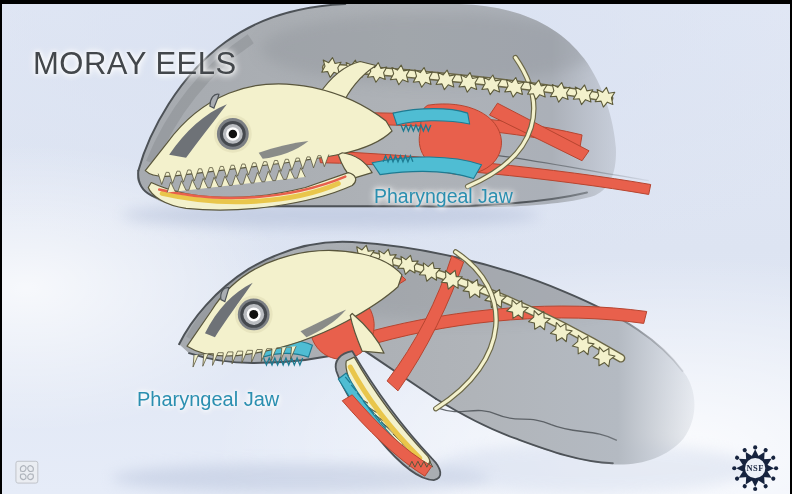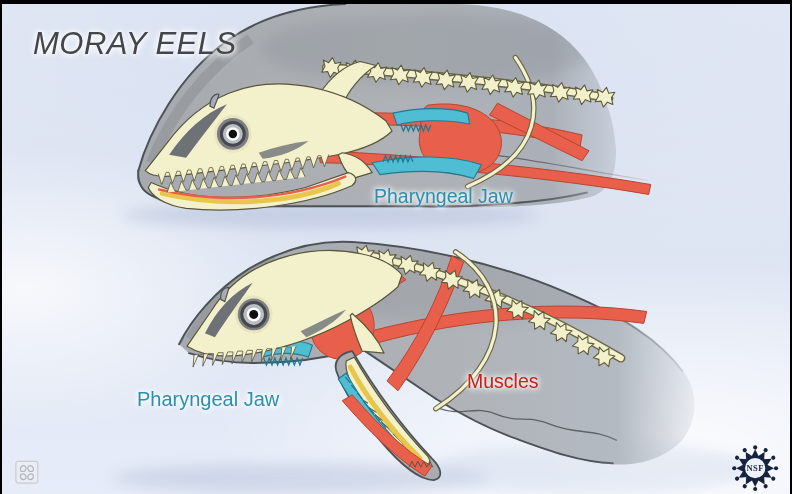--- a/index.html
+++ b/index.html
@@ -14,21 +14,21 @@
     font-family:"Liberation Sans", sans-serif;
     background:
       radial-gradient(130% 90% at 85% 92%, rgba(255,255,255,.85) 0%, rgba(255,255,255,0) 45%),
       radial-gradient(80% 70% at 3% 58%, rgba(255,255,255,.75) 0%, rgba(255,255,255,0) 42%),
       radial-gradient(120% 80% at 45% 8%, #d9e1f1 0%, rgba(217,225,241,0) 60%),
       linear-gradient(180deg,#e2e8f5 0%,#dde4f2 50%,#e6ecf8 100%);
   }
   .stage-svg{position:absolute;left:0;top:0;width:100%;height:100%;}
   .lbl{position:absolute;white-space:nowrap;
        text-shadow:0 0 4px #fff,0 0 8px rgba(255,255,255,.95),0 1px 7px rgba(255,255,255,.85);}
-  .title{left:31px;top:22px;font-size:31px;letter-spacing:.5px;color:var(--title-color,#43474b);font-style:italic;}
+  .title{left:31px;top:42px;font-size:31px;letter-spacing:.5px;color:var(--title-color,#43474b);}
   .oral{left:146px;top:198px;font-size:19px;color:var(--oral-jaw-text,#23282d);}
   .ph-top{left:372px;top:181px;font-size:19.5px;color:var(--pharyngeal-text,#2b8fb0);}
   .ph-bottom{left:135px;top:384px;font-size:20px;color:var(--pharyngeal-text,#2b8fb0);}
   .muscles{left:465px;top:366px;font-size:19.5px;color:var(--muscles-text,#cf1d12);}
   
   .bodyT{fill:url(#bodyFadeT);} .bodyB{fill:url(#bodyFadeB);}
   .bone{fill:var(--bone,#f3f1cc);stroke:#59563c;stroke-width:1.2;stroke-linejoin:round;}
   .bone-thin{fill:var(--bone,#f3f1cc);stroke:#59563c;stroke-width:.8;stroke-linejoin:round;}
   .muscle{fill:var(--muscle-red,#e8604c);stroke:#b5452f;stroke-width:1;stroke-linejoin:round;}
   .teal{fill:var(--pharyngeal-teal,#4fbdd3);stroke:#1d7b92;stroke-width:1.1;stroke-linejoin:round;}
@@ -257,14 +257,13 @@
 
   <g transform="translate(14,461)" opacity=".85">
     <rect width="22" height="22" rx="2" fill="#eceef2" stroke="#b9bcc2" stroke-width="1"></rect>
     <path d="M5,10 C3,5 8,3 10,6 C11,9 8,11 6,10 M17,10 C19,5 14,3 12,6 C11,9 14,11 16,10 M5,13 C3,18 8,20 10,17 C11,14 8,12 6,13 M17,13 C19,18 14,20 12,17 C11,14 14,12 16,13" fill="none" stroke="#a6abb2" stroke-width="1.2" stroke-linecap="round"></path>
   </g>
 </svg>
 
   <div class="lbl title">MORAY EELS</div>
   <div class="lbl ph-top">Pharyngeal Jaw</div>
   <div class="lbl ph-bottom">Pharyngeal Jaw</div>
-  <div class="lbl muscles">Muscles</div>
 </div>
 
 </body></html>

